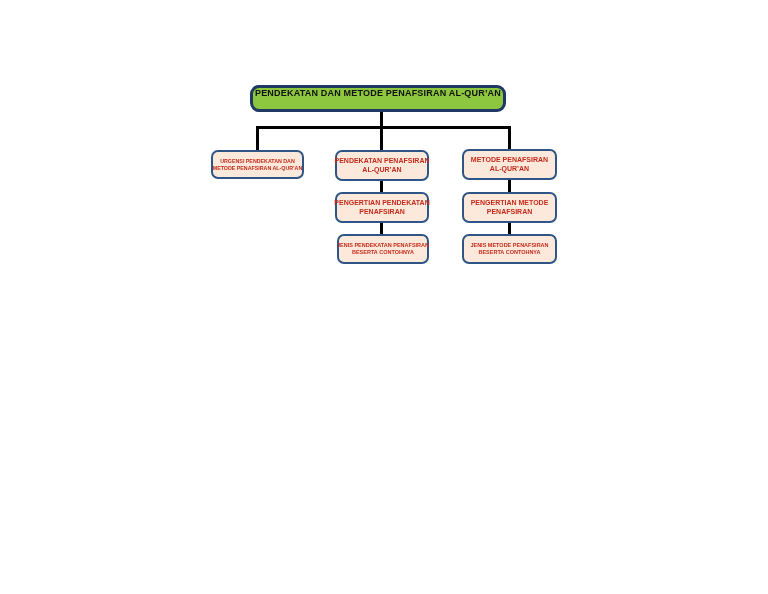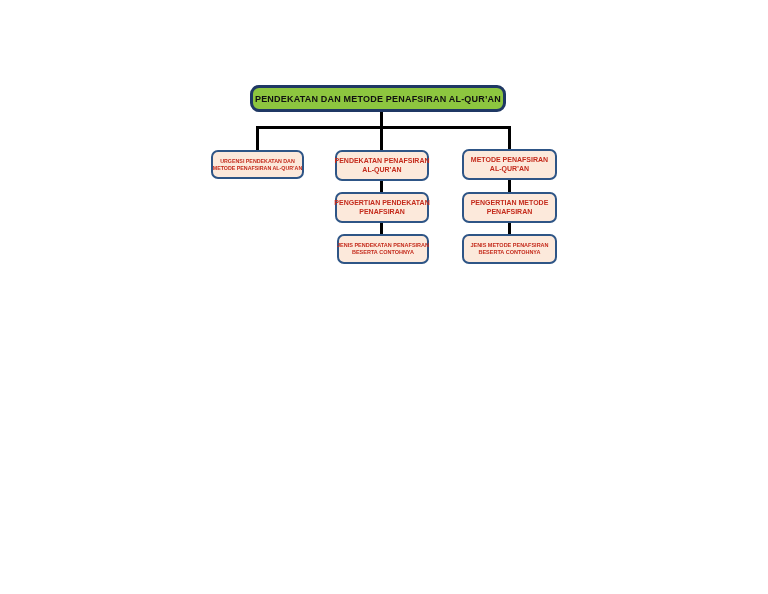--- a/index.html
+++ b/index.html
@@ -42,21 +42,20 @@
     position: absolute;
     box-sizing: border-box;
     left: 250px;
     top: 85px;
     width: 256px;
     height: 27px;
     background: #8DC63F;
     border: 3px solid #1F3864;
     border-radius: 9px;
     display: flex;
-    align-items: center;
     justify-content: center;
     text-align: center;
     color: #111111;
     font-weight: bold;
     font-size: 9px;
     letter-spacing: 0.2px;
     z-index: 2;
     white-space: nowrap;
   }
   .node-sm   { font-size: 5.3px; }   

